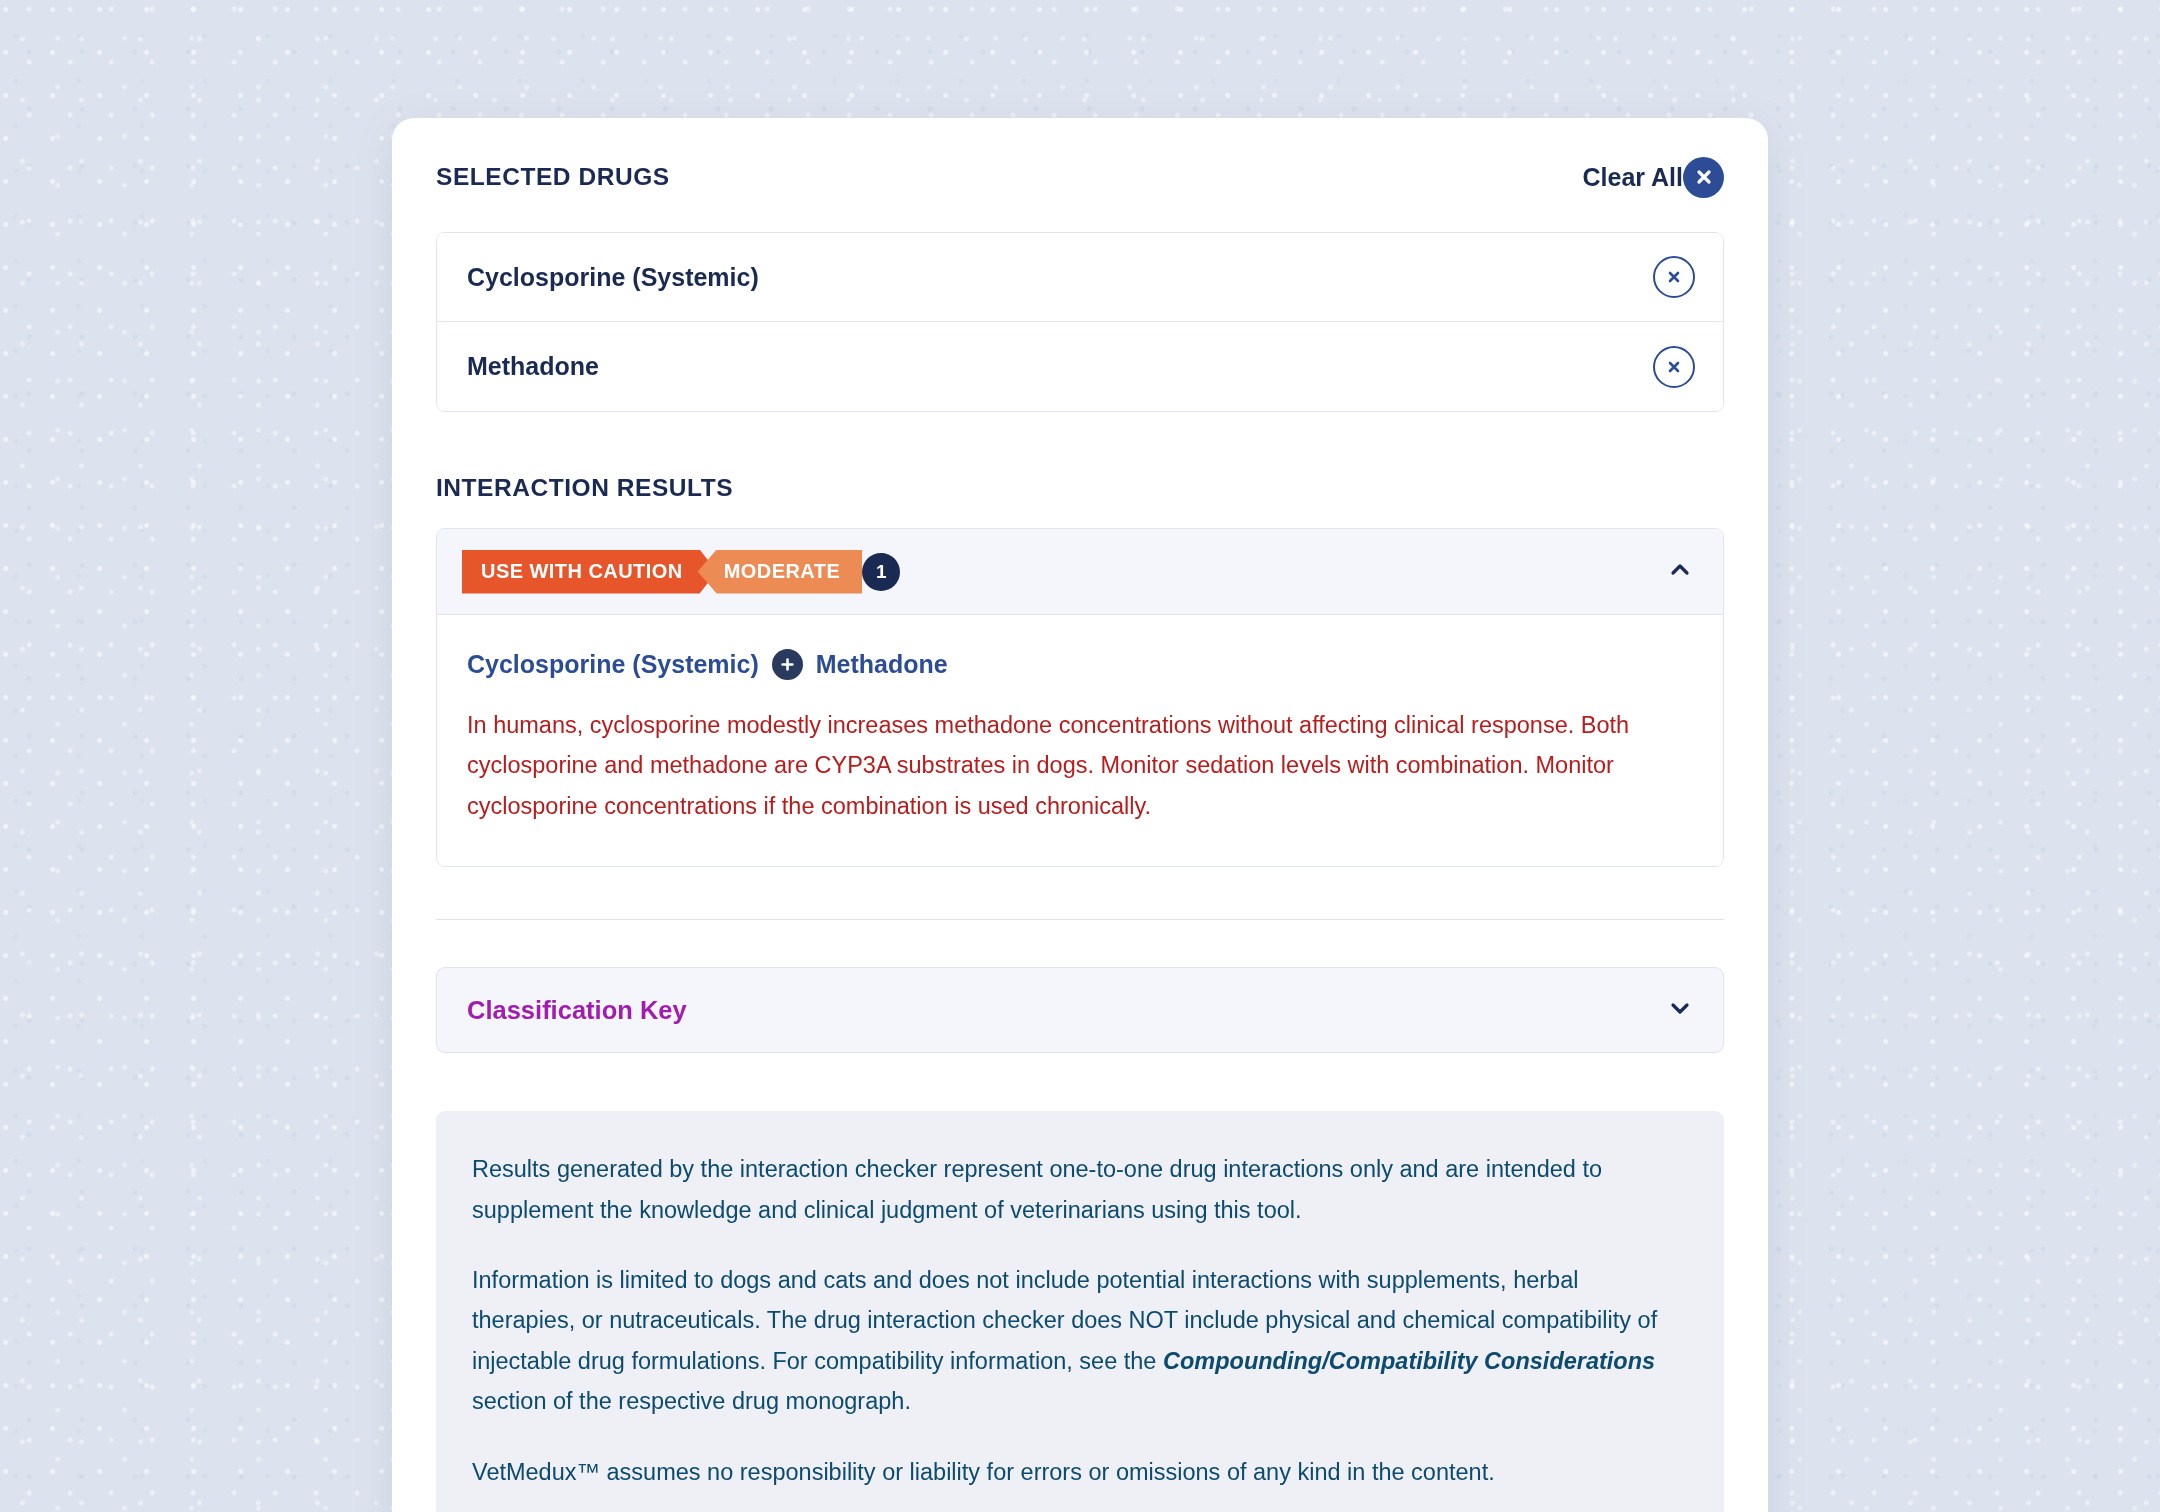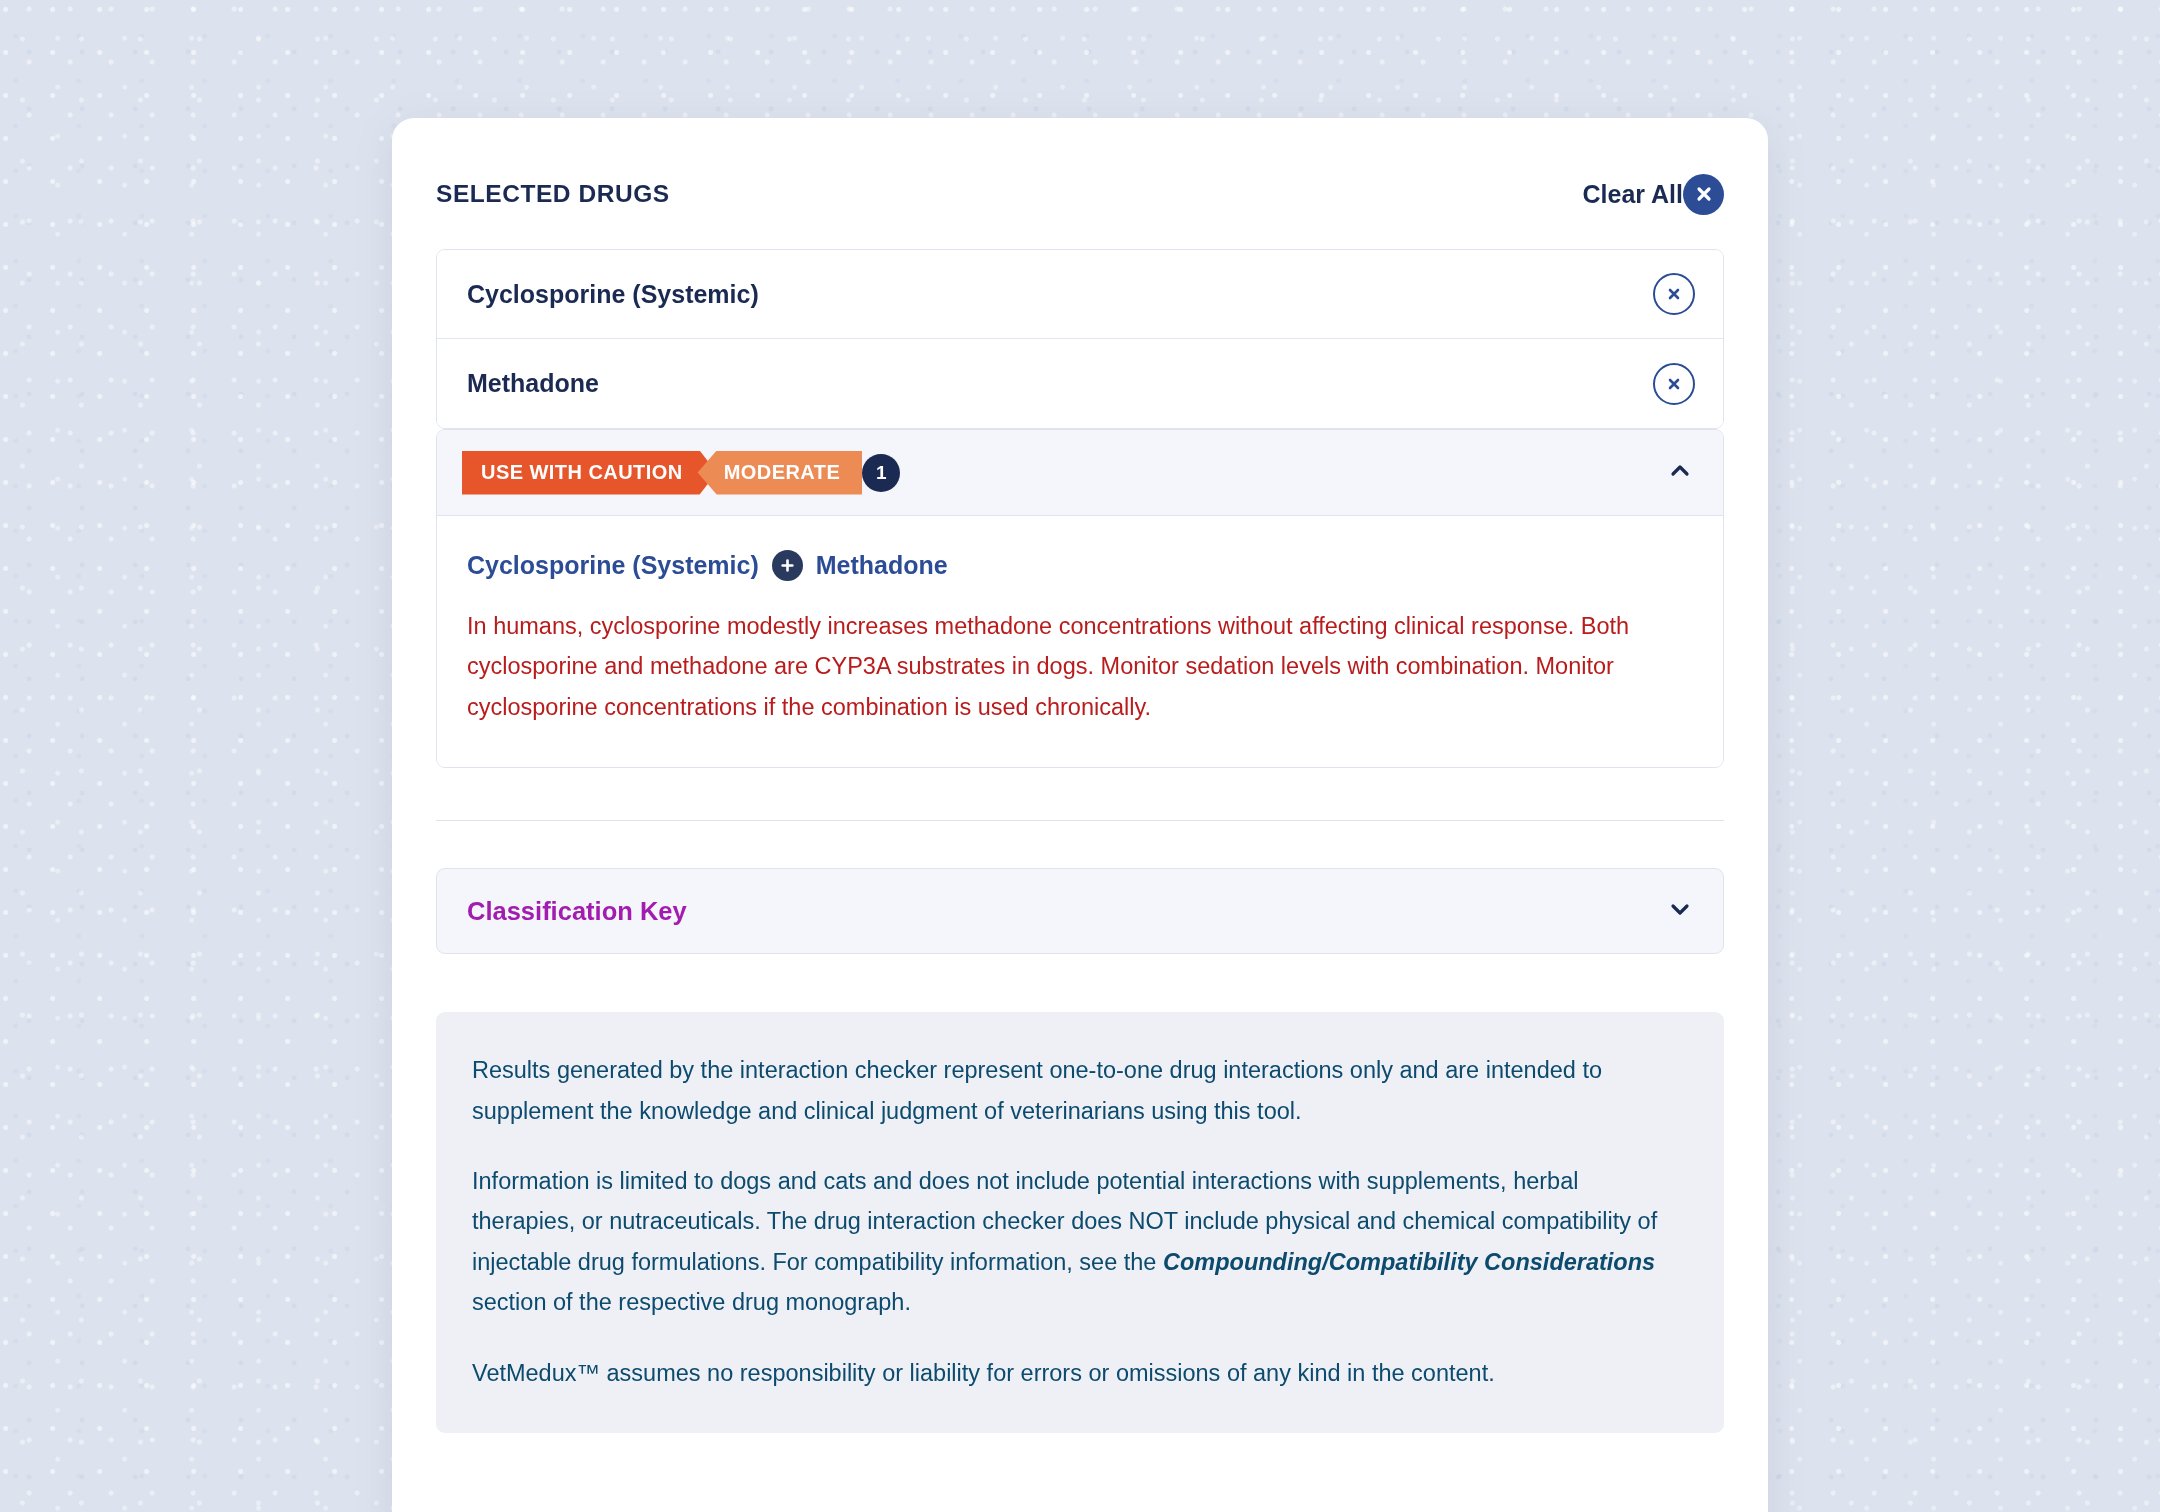--- a/index.html
+++ b/index.html
@@ -46,21 +46,20 @@
     overflow: hidden;
   }
 
   
   .section-head {
     display: flex;
     align-items: center;
     justify-content: space-between;
     height: 104px;
     padding-top: 14px;
-    margin-top: 17px;
   }
 
   .section-title {
     font-size: 24.5px;
     font-weight: 700;
     letter-spacing: .55px;
     color: #1b2a52;
     text-transform: uppercase;
   }
 
@@ -326,20 +325,21 @@
       <span class="drug-name">Methadone</span>
       <span class="drug-remove">
         <svg width="20" height="20" viewBox="0 0 20 20" aria-hidden="true">
           <path d="M6 6 L14 14 M14 6 L6 14" stroke="#2c4d96" stroke-width="2.6" stroke-linecap="round"></path>
         </svg>
       </span>
     </div>
 
   </div>
 
+  <div class="results-title">INTERACTION RESULTS</div>
 
   <div class="interaction-card">
 
     <div class="severity-bar">
       <div class="severity-left">
         <div class="sev-chips">
           <span class="sev-chip-primary">USE WITH CAUTION</span>
           <span class="sev-chip-secondary">MODERATE</span>
         </div>
         <span class="sev-count">1</span>

